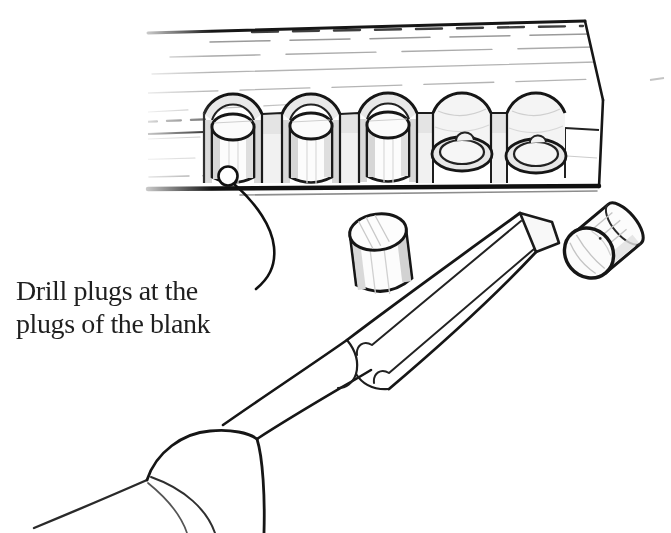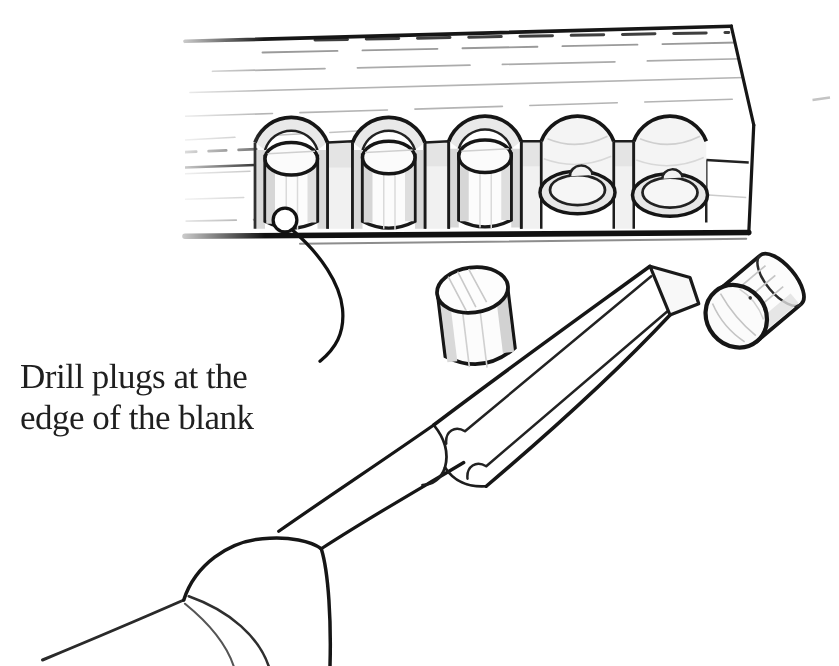--- a/index.html
+++ b/index.html
@@ -4,21 +4,21 @@
 <style>
   html,body{margin:0;padding:0;background:#ffffff;}
   .stage{
     position:relative;width:671px;height:533px;background:#ffffff;
     overflow:hidden;font-family:"Liberation Serif", serif;
   }
   .stage svg{position:absolute;left:0;top:0;}
   .caption{
     position:absolute;left:16px;top:274px;
     font-size:28px;line-height:33px;letter-spacing:-0.4px;
-    color:#1f1f1f;white-space:nowrap;margin-top:11px;
+    color:#1f1f1f;white-space:nowrap;
   }
   .caption span{display:block;}
 </style>
 </head>
 <body>
 
 <div class="stage">
 
 <svg width="671" height="533" viewBox="0 0 671 533">
   <defs>
@@ -204,16 +204,16 @@
       <path d="M389,389 C442,344 494,297 536,252" stroke="#161616" stroke-width="2.8"></path>
       <path d="M357,355 C356,345 364,340 372,345 L521,221" stroke="#222222" stroke-width="2"></path>
       <path d="M374,383 C373,373 381,368 389,373 L534,249" stroke="#222222" stroke-width="2"></path>
       <path d="M520,213 L552,222 L559,243 L536,252 Z" fill="#f8f8f8" stroke="#1a1a1a" stroke-width="2.6"></path>
     </g>
   </g>
 </svg>
 
 <div class="caption">
   <span>Drill plugs at the</span>
-  <span>edge of the blank</span>
+  <span>plugs of the blank</span>
 </div>
 
 </div>
 
 </body></html>

